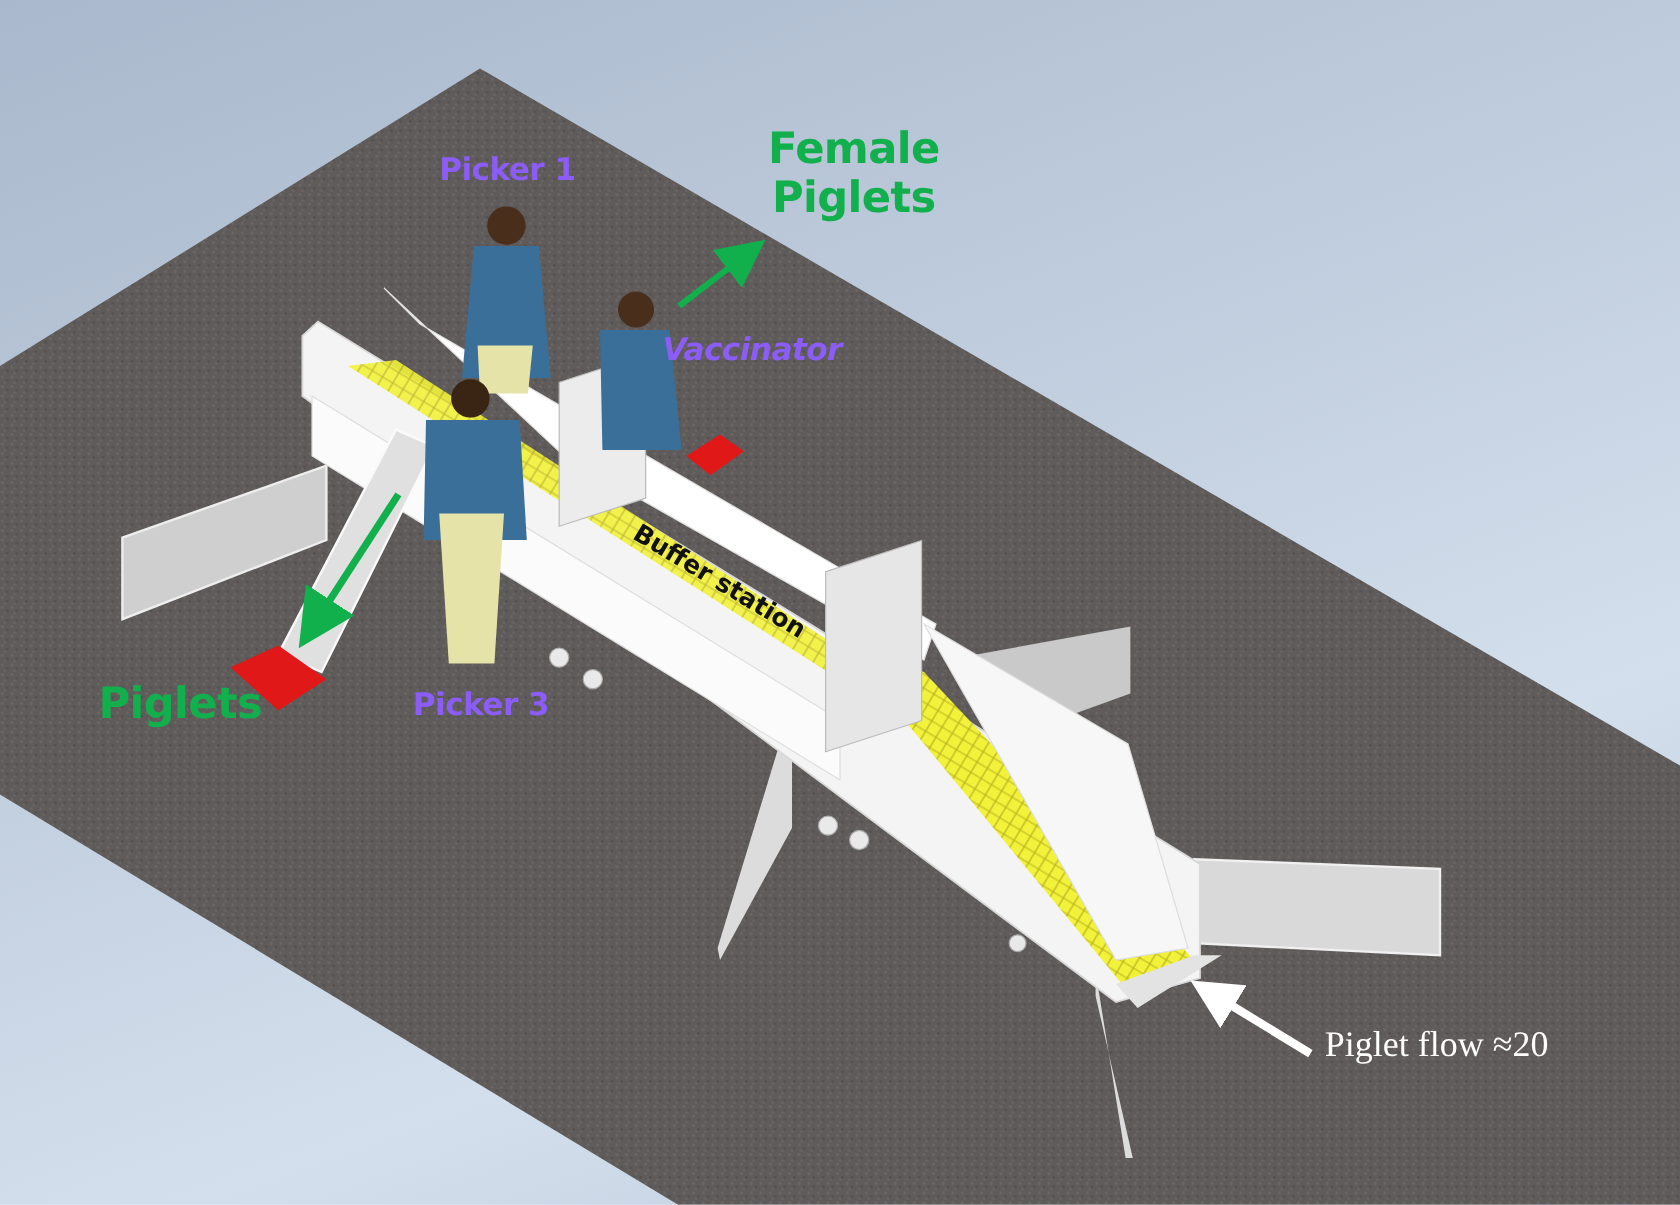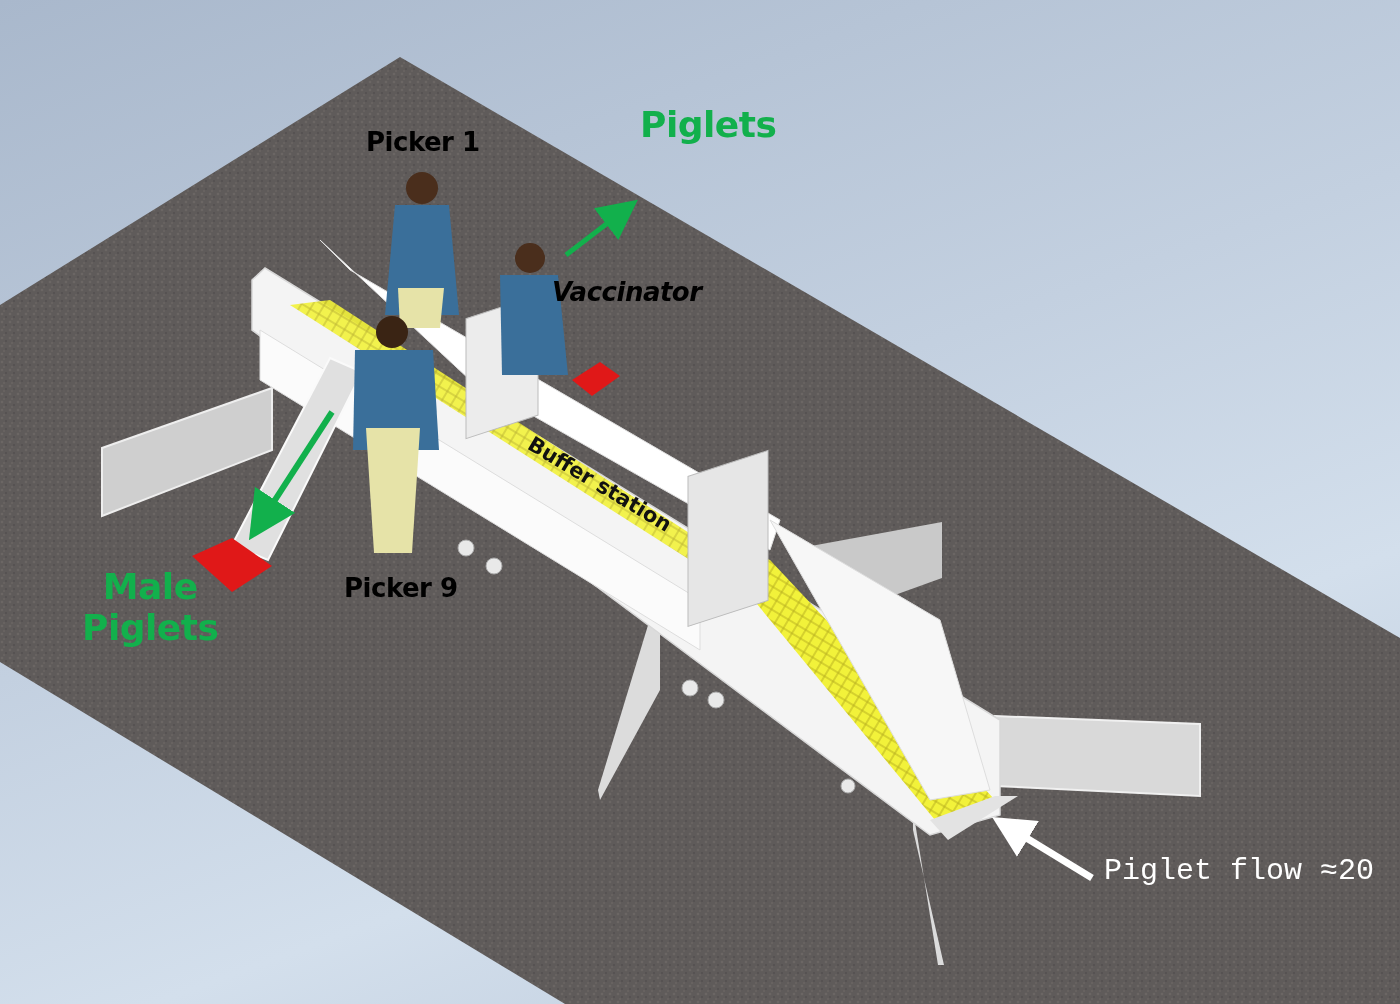--- a/index.html
+++ b/index.html
@@ -1,23 +1,23 @@
 <!DOCTYPE html>
 <html><head>
 <meta charset="utf-8">
 <style>
   html, body { margin: 0; padding: 0; }
   body { width: 1400px; height: 1004px; overflow: hidden; position: relative;
          background: linear-gradient(160deg, #a9b8cc 0%, #c3d0e0 45%, #d3dfec 70%, #b9c7d9 100%);
          font-family: "Liberation Sans", sans-serif; }
   #scene { position: absolute; left: 0; top: 0; width: 1400px; height: 1004px; }
   .label { position: absolute; font-family: "DejaVu Sans", sans-serif; font-weight: bold; line-height: 1.15; white-space: nowrap; }
-  .role { color: #000000; font-size: 26px; letter-spacing: -0.5px; }
+  .role { color: #8b5cf6; font-size: 26px; letter-spacing: -0.5px; }
   .group { color: #12b04c; font-size: 36px; text-align: center; letter-spacing: -0.5px; }
-  .flow { color: #ffffff; font-weight: normal; font-family: Liberation Mono, monospace; font-size: 30px; text-align: center; }
+  .flow { color: #ffffff; font-weight: normal; font-family: Liberation Serif, serif; font-size: 30px; text-align: center; }
   .buffer { position: absolute; left: 536px; top: 432px; transform: rotate(31deg); transform-origin: left top;
             color: #111; font-weight: bold; font-size: 21px; font-family: "DejaVu Sans", sans-serif; white-space: nowrap; }
 </style>
 </head>
 <body>
 
 <svg id="scene" viewBox="0 0 1400 1004" xmlns="http://www.w3.org/2000/svg">
   <defs>
     <pattern id="floorTex" width="8" height="8" patternUnits="userSpaceOnUse">
       <rect width="8" height="8" fill="#5f5b5a"></rect>
@@ -84,27 +84,27 @@
     <circle cx="392" cy="332" r="16" fill="#3a2414"></circle>
     <path d="M355 350 h78 l6 100 h-86 z" fill="#3a6f9a"></path>
     <path d="M366 428 h54 l-8 125 h-38 z" fill="#e6e3a8"></path>
   </g>
 
   <line x1="1092" y1="878" x2="1010" y2="828" stroke="#ffffff" stroke-width="7" marker-end="url(#ahWhite)"></line>
 </svg>
 
 <div class="label role" style="left:366px; top:128px;">Picker 1</div>
 <div class="label role" style="left:552px; top:278px;font-style:italic;">Vaccinator</div>
-<div class="label role" style="left:344px; top:574px;">Picker 9</div>
+<div class="label role" style="left:344px; top:574px;">Picker 3</div>
 
 <div class="label group" style="left:640px; top:104px;">
+  <div>Female</div>
   <div>Piglets</div>
 </div>
 <div class="label group" style="left:82px; top:566px;">
-  <div>Male</div>
   <div>Piglets</div>
 </div>
 
 <div class="buffer">Buffer station</div>
 
 <div class="label flow" style="left:1104px; top:854px;">
   <div>Piglet flow ≈20</div>
 </div>
 
 </body></html>

